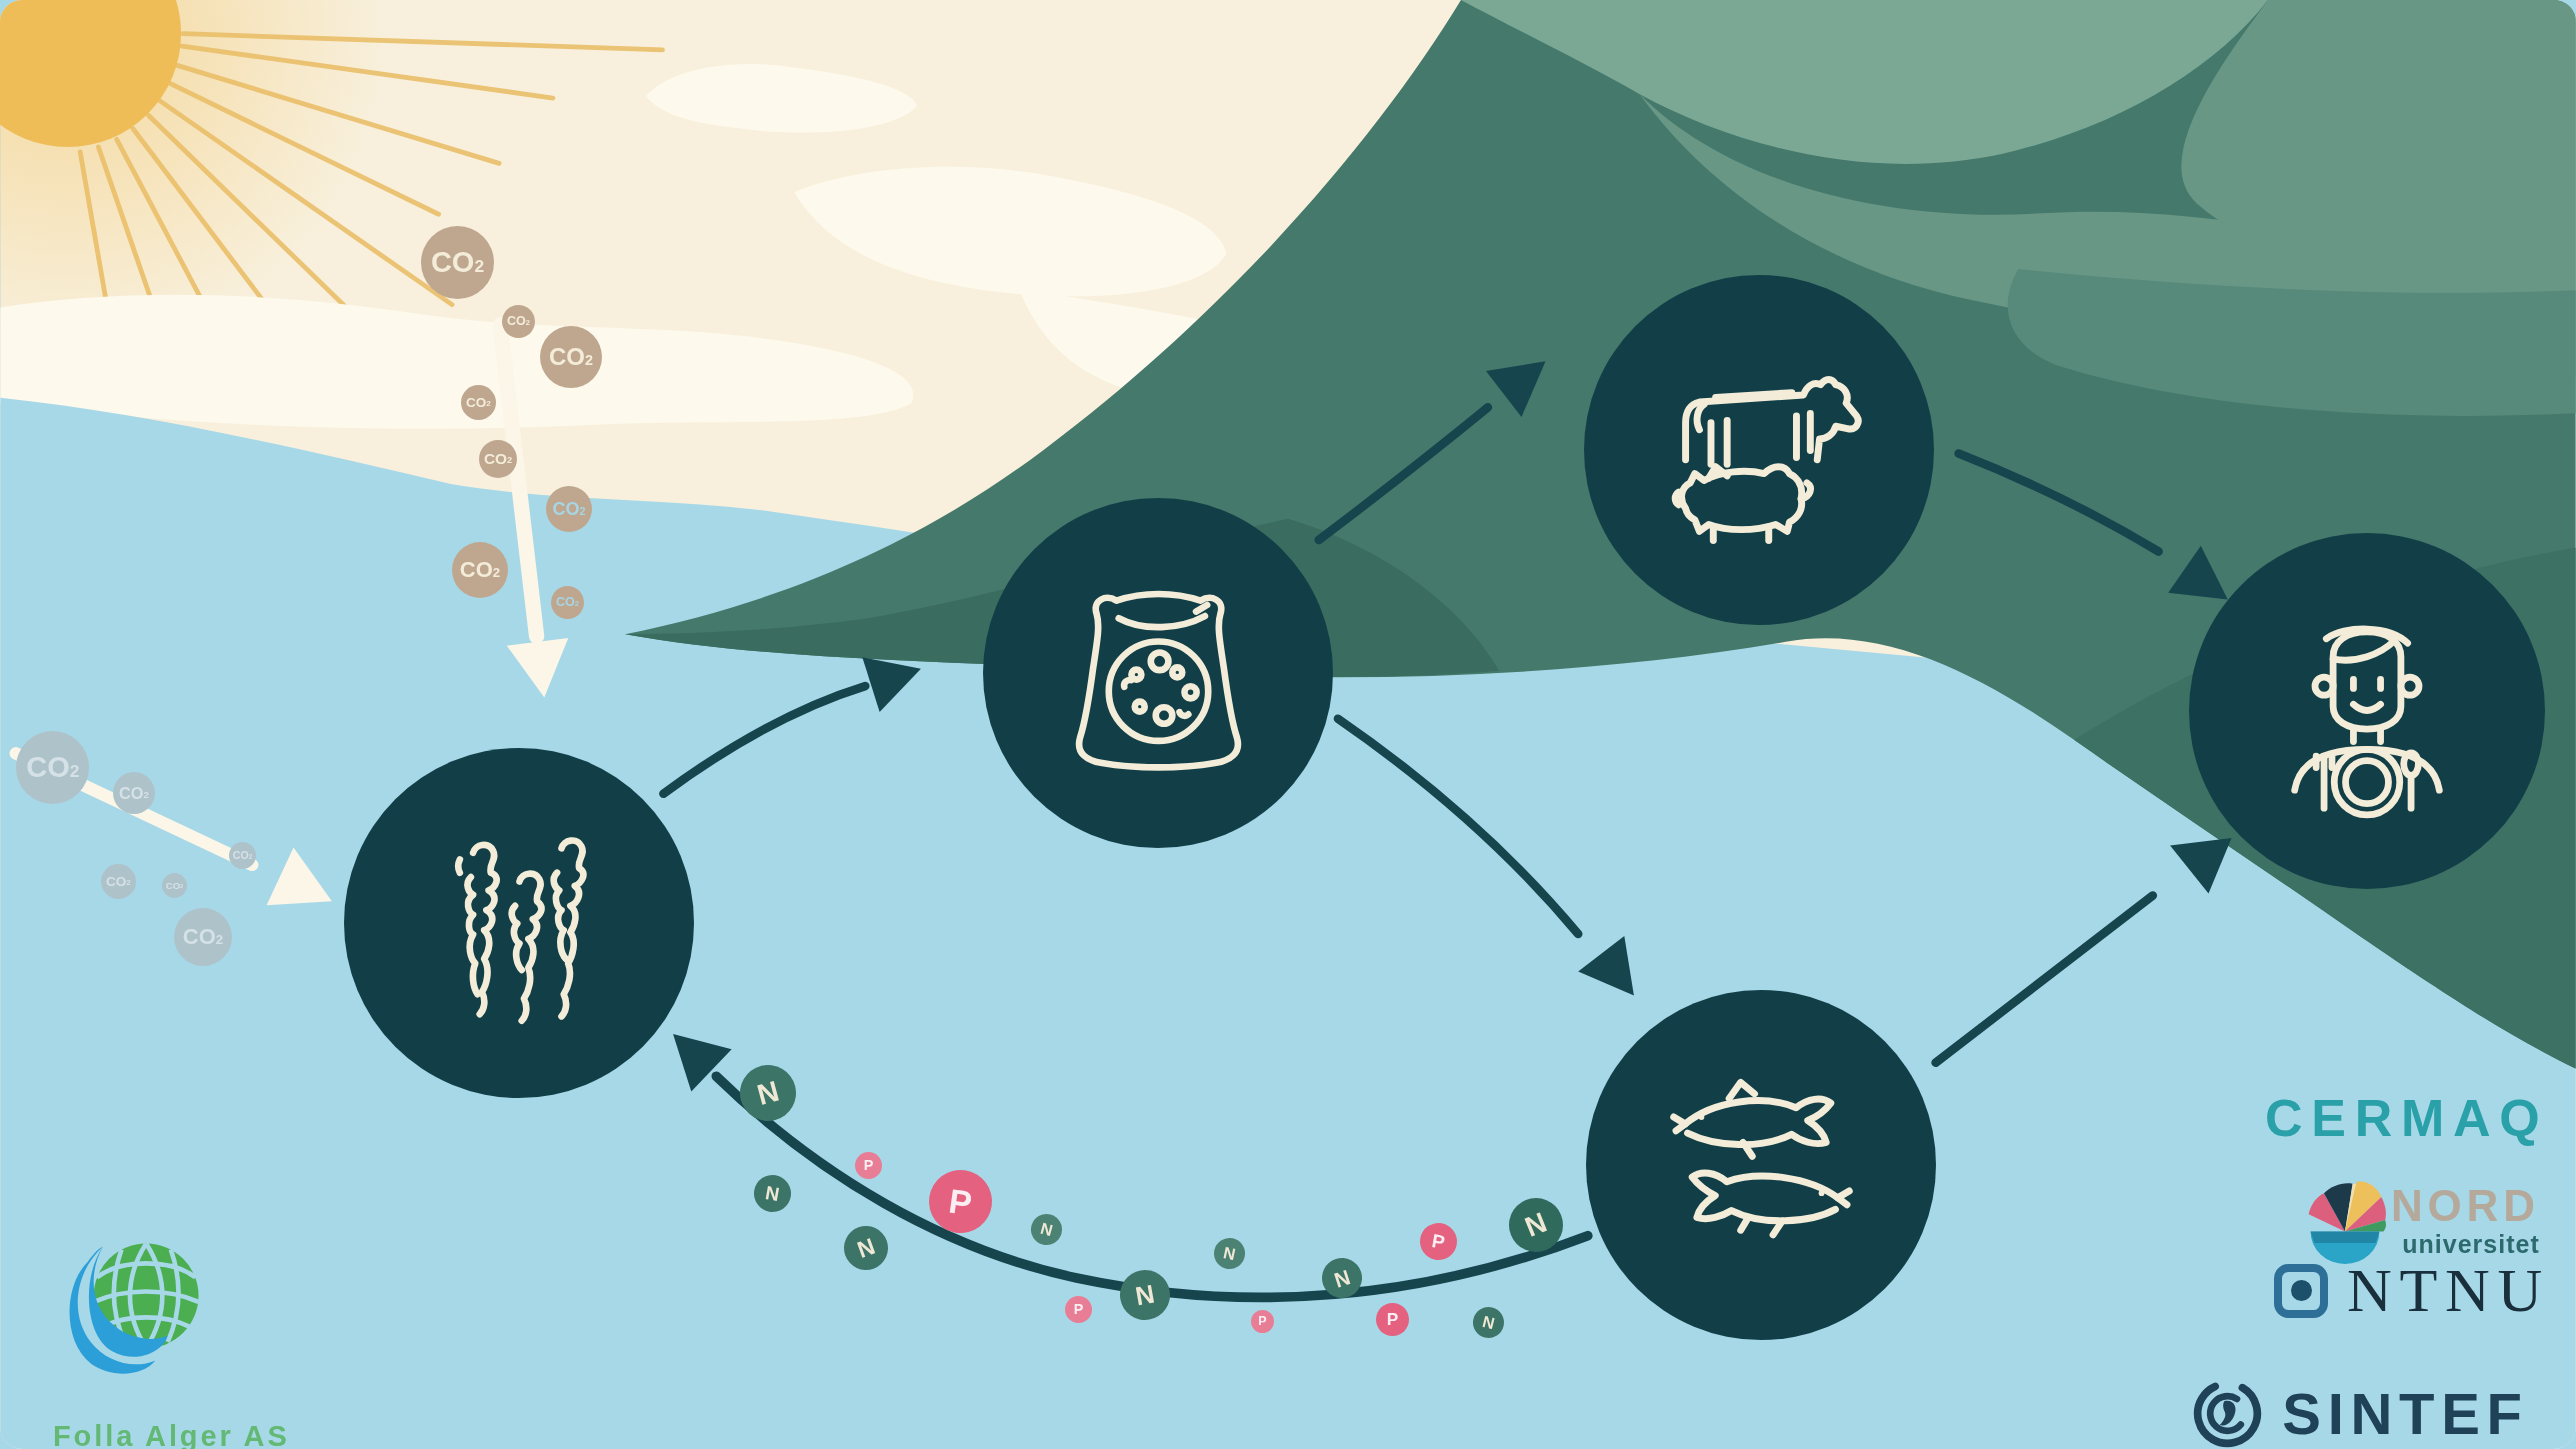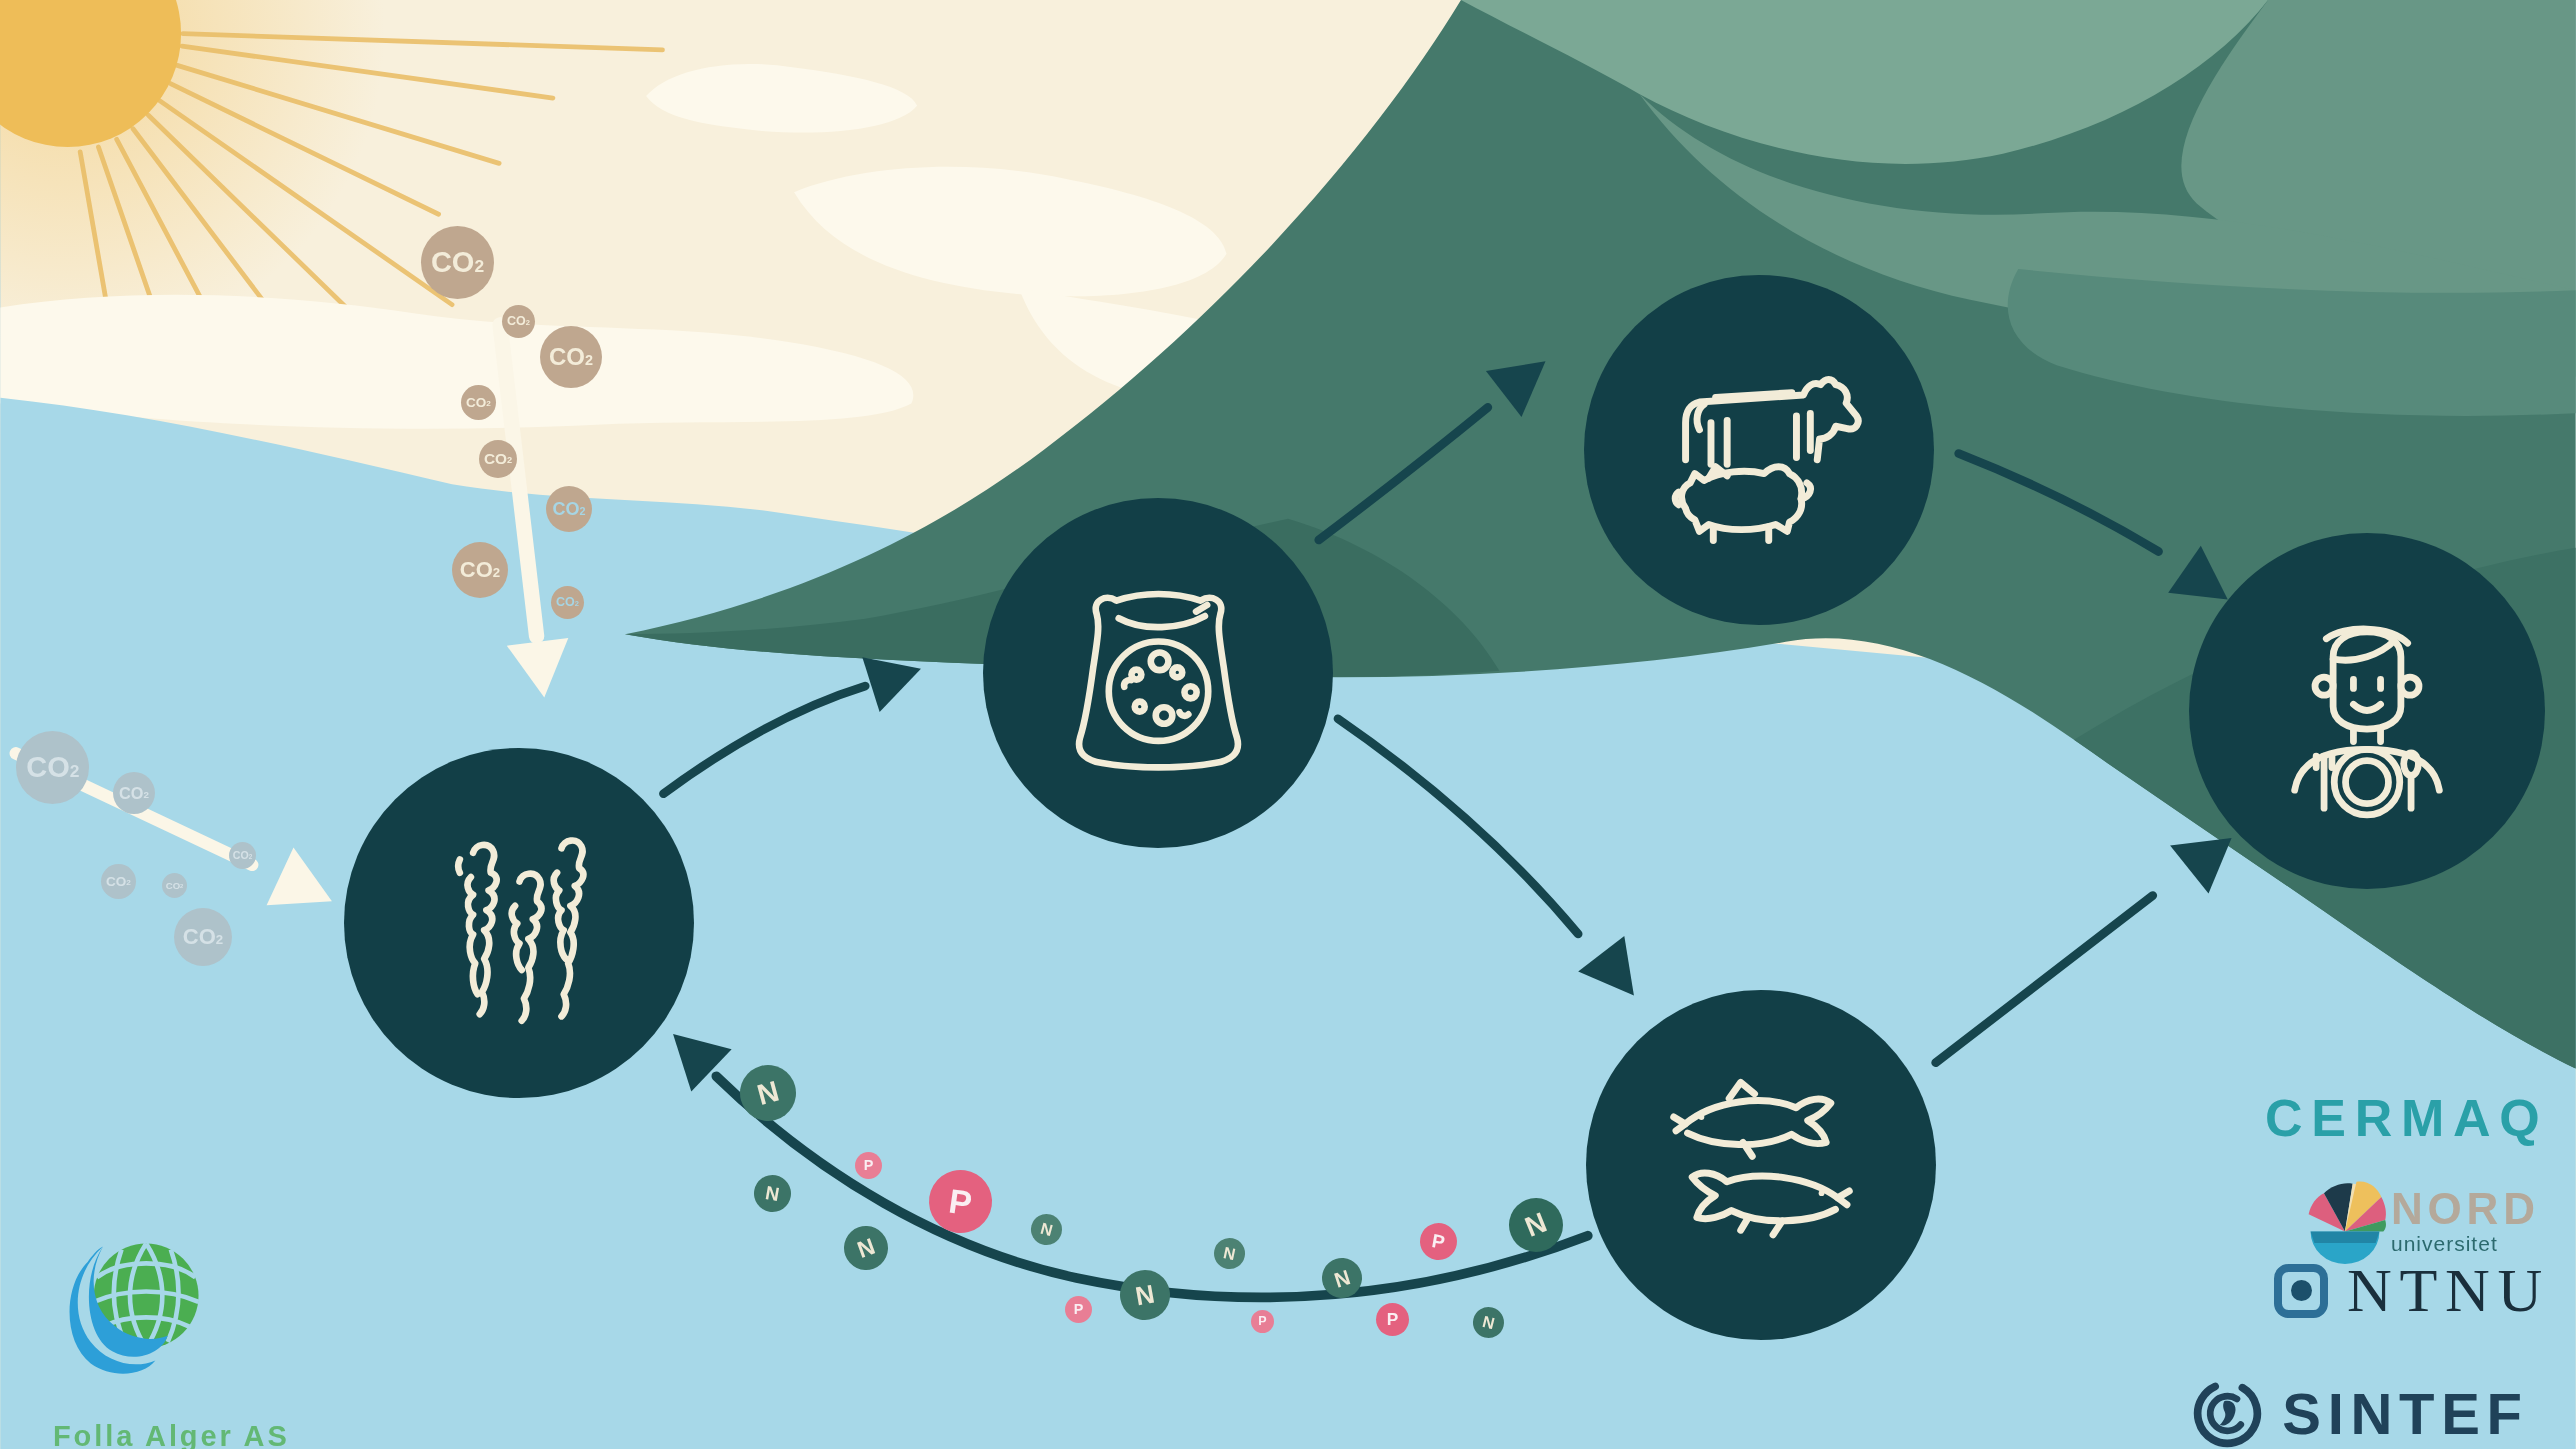--- a/index.html
+++ b/index.html
@@ -1,17 +1,17 @@
 <!DOCTYPE html>
 <html><head>
 <meta charset="utf-8">
 <style>
   html,body{margin:0;padding:0;background:#a7d8e8;}
   #stage{position:relative;width:2576px;height:1449px;overflow:hidden;
-         font-family:"Liberation Sans", sans-serif;}
+         font-family:"Liberation Sans", sans-serif;border-radius:22px;}
   #bg{position:absolute;left:0;top:0;}
 
   
   .node{position:absolute;width:350px;height:350px;border-radius:50%;
         background:#123f47;display:flex;align-items:center;justify-content:center;}
   .node svg{stroke:#f2ecd8;fill:none;stroke-width:6;stroke-linecap:round;stroke-linejoin:round;}
 
   
   .bubble{position:absolute;border-radius:50%;display:flex;align-items:center;
           justify-content:center;font-weight:bold;line-height:1;}
@@ -27,21 +27,21 @@
 
   
   .aurora{position:absolute;left:63px;top:1228px;display:flex;align-items:center;gap:25px;}
   .aurora-name{font-size:75px;font-weight:bold;color:#56b06b;letter-spacing:11.5px;}
   .folla{position:absolute;left:53px;top:1396px;font-size:29px;font-weight:bold;
          color:#63b874;letter-spacing:2.9px;margin-top:24px;}
   .cermaq{position:absolute;left:2265px;top:1088px;font-size:52px;font-weight:bold;
           color:#2aa0a8;letter-spacing:8.7px;}
   .nordrow{position:absolute;left:2299px;top:1176px;display:flex;align-items:center;gap:0;}
   .nord-name{font-size:44px;font-weight:bold;color:#b4a99b;letter-spacing:4.8px;}
-  .nord-sub{font-size:21px;font-weight:normal;color:#2c6a6e;letter-spacing:1px;margin-top:-1.9px;text-align:left;}
+  .nord-sub{font-size:25px;font-weight:bold;color:#2c6a6e;letter-spacing:1px;margin-top:-1.9px;text-align:right;}
   .ntnurow{position:absolute;left:2274px;top:1255px;display:flex;align-items:center;gap:19px;justify-content:flex-end;}
   .ntnu-box{width:38px;height:38px;border:8.7px solid #2d6f97;border-radius:14.4px;
             display:flex;align-items:center;justify-content:center;}
   .ntnu-dot{width:21px;height:21px;border-radius:50%;background:#1c506b;}
   .ntnu-name{font-family:"Liberation Serif", serif;font-size:62px;color:#1a2f3c;letter-spacing:7.7px;}
   .sintefrow{position:absolute;left:2190px;top:1336px;display:flex;align-items:center;gap:17.3px;margin-top:40px;}
   .sintef-name{font-size:58px;font-weight:bold;color:#204259;letter-spacing:6.7px;}
 </style>
 </head>
 <body>

